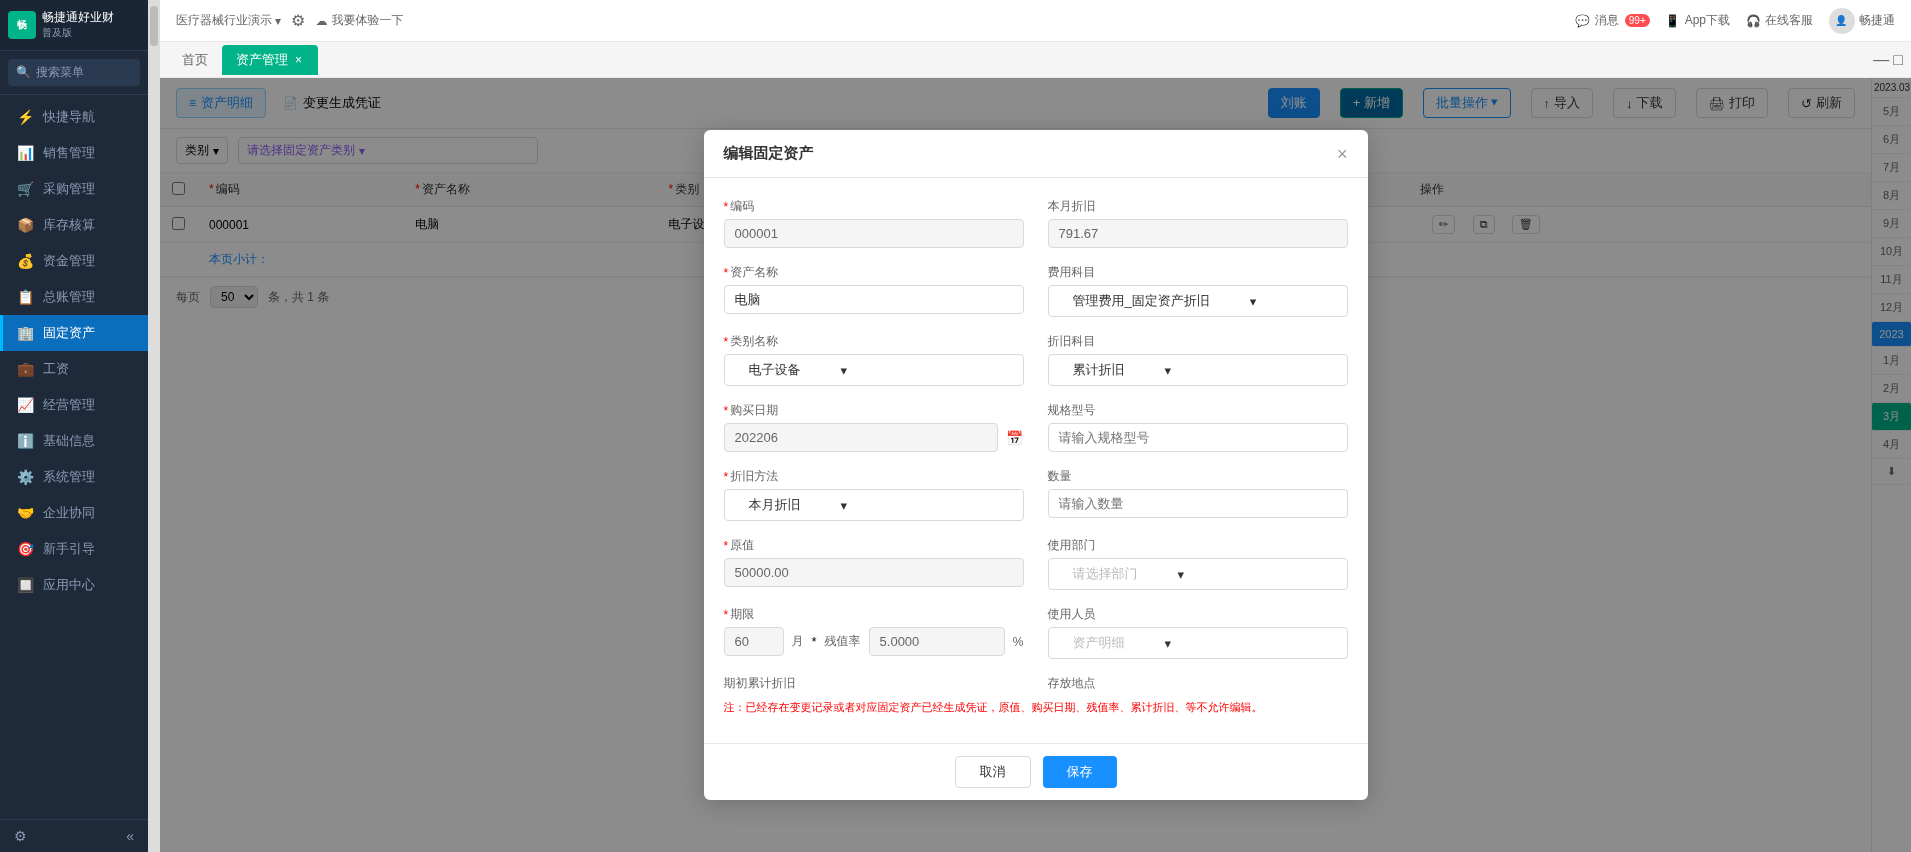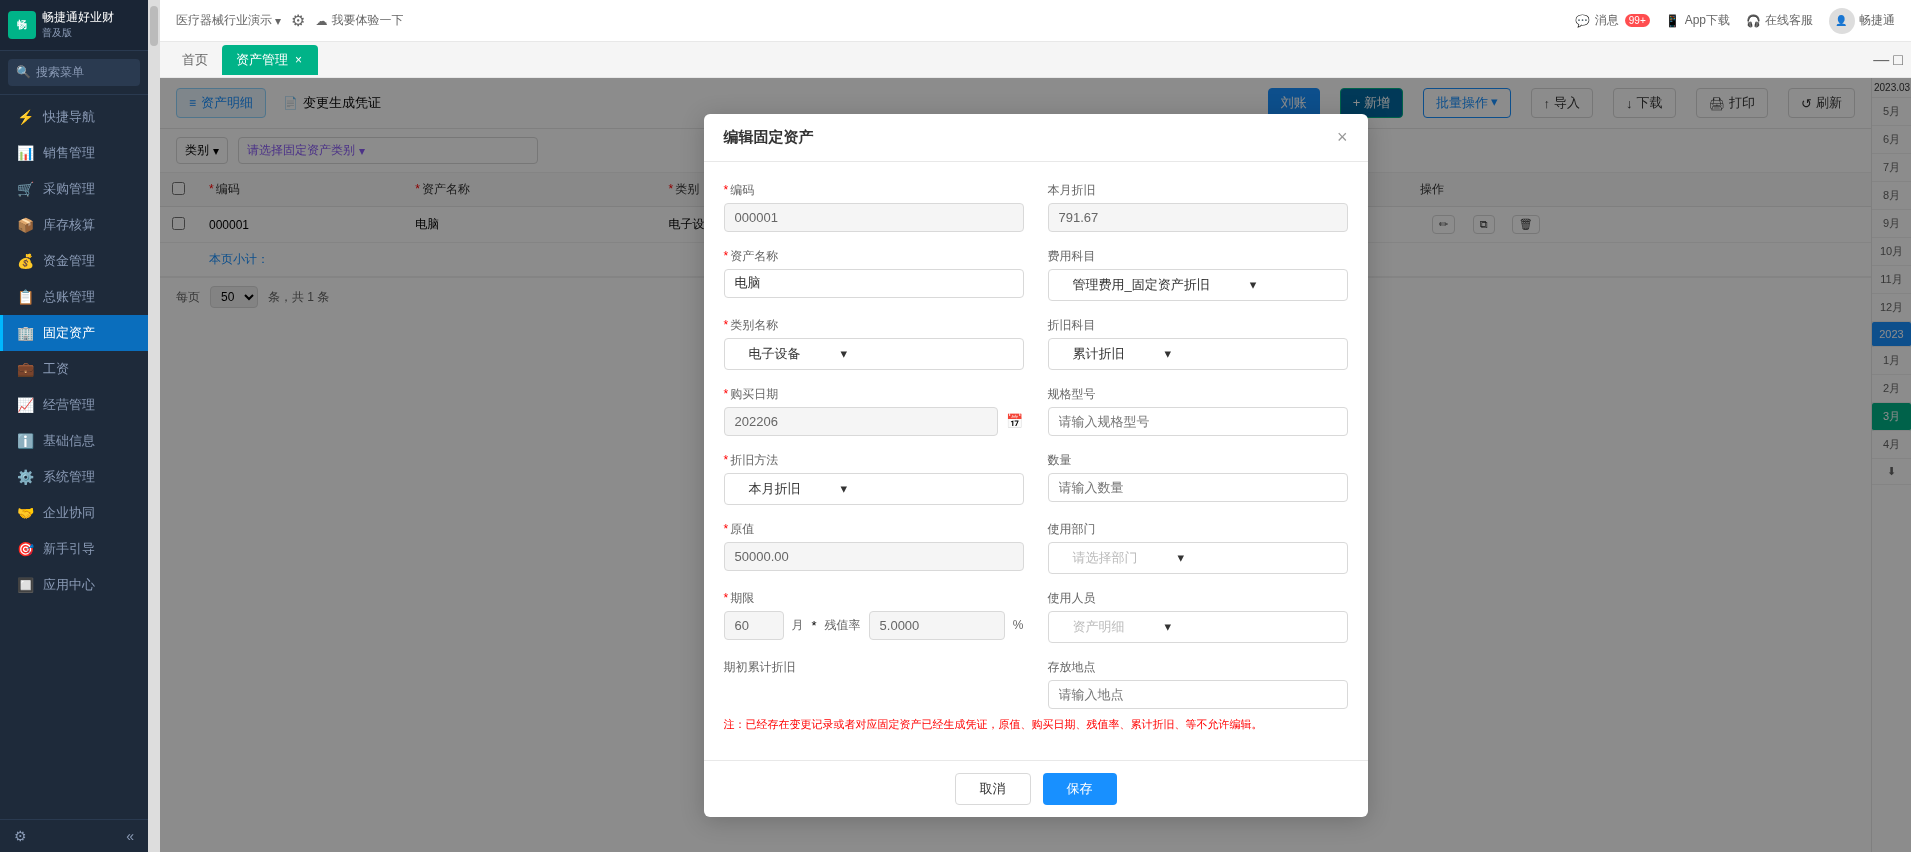--- a/index.html
+++ b/index.html
@@ -680,21 +680,20 @@
             <div class="form-group">
               <div class="form-label">
                 <span>期初累计折旧</span>
               </div>
             </div>
 
             <div class="form-group">
               <div class="form-label">
                 <span>存放地点</span>
               </div>
-              <input class="form-control" type="text" placeholder="请输入地点" style="">
             </div>
 
           </div>
 
           <div class="note">注：已经存在变更记录或者对应固定资产已经生成凭证，原值、购买日期、残值率、累计折旧、等不允许编辑。</div>
         </div>
 
         <div class="modal-footer">
           <button class="btn-cancel">取消</button>
           <button class="btn-save">保存</button>

